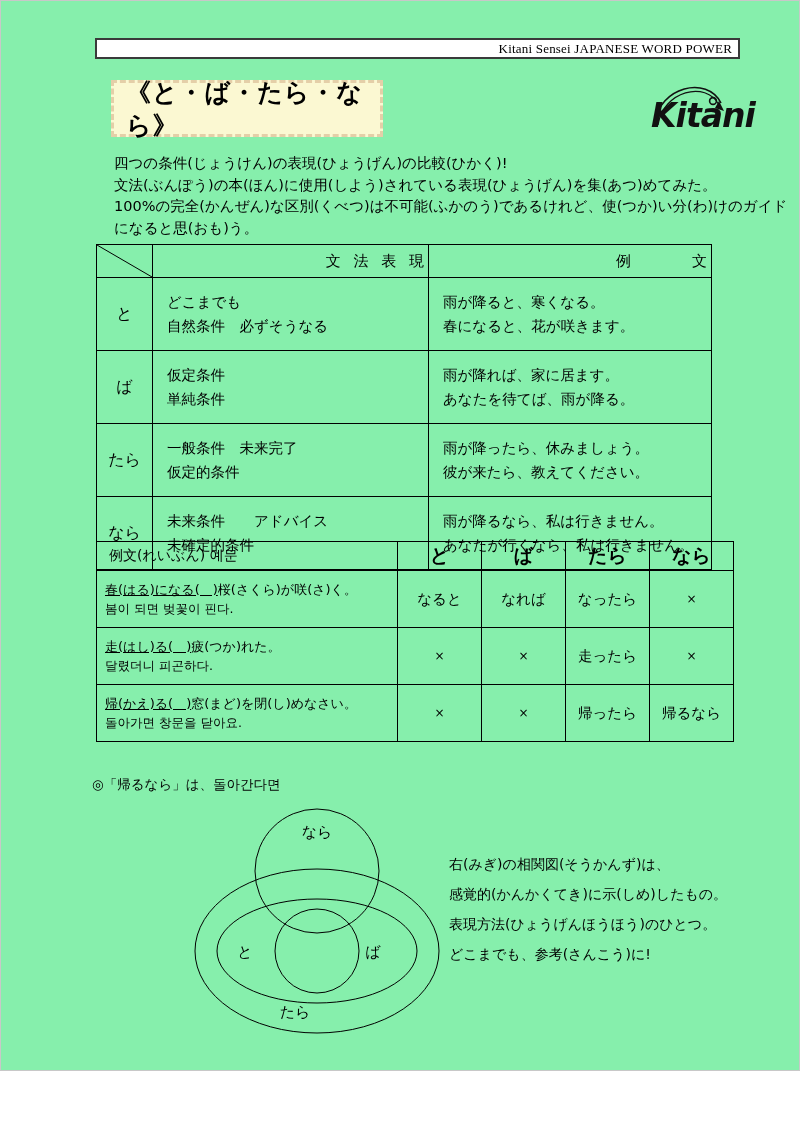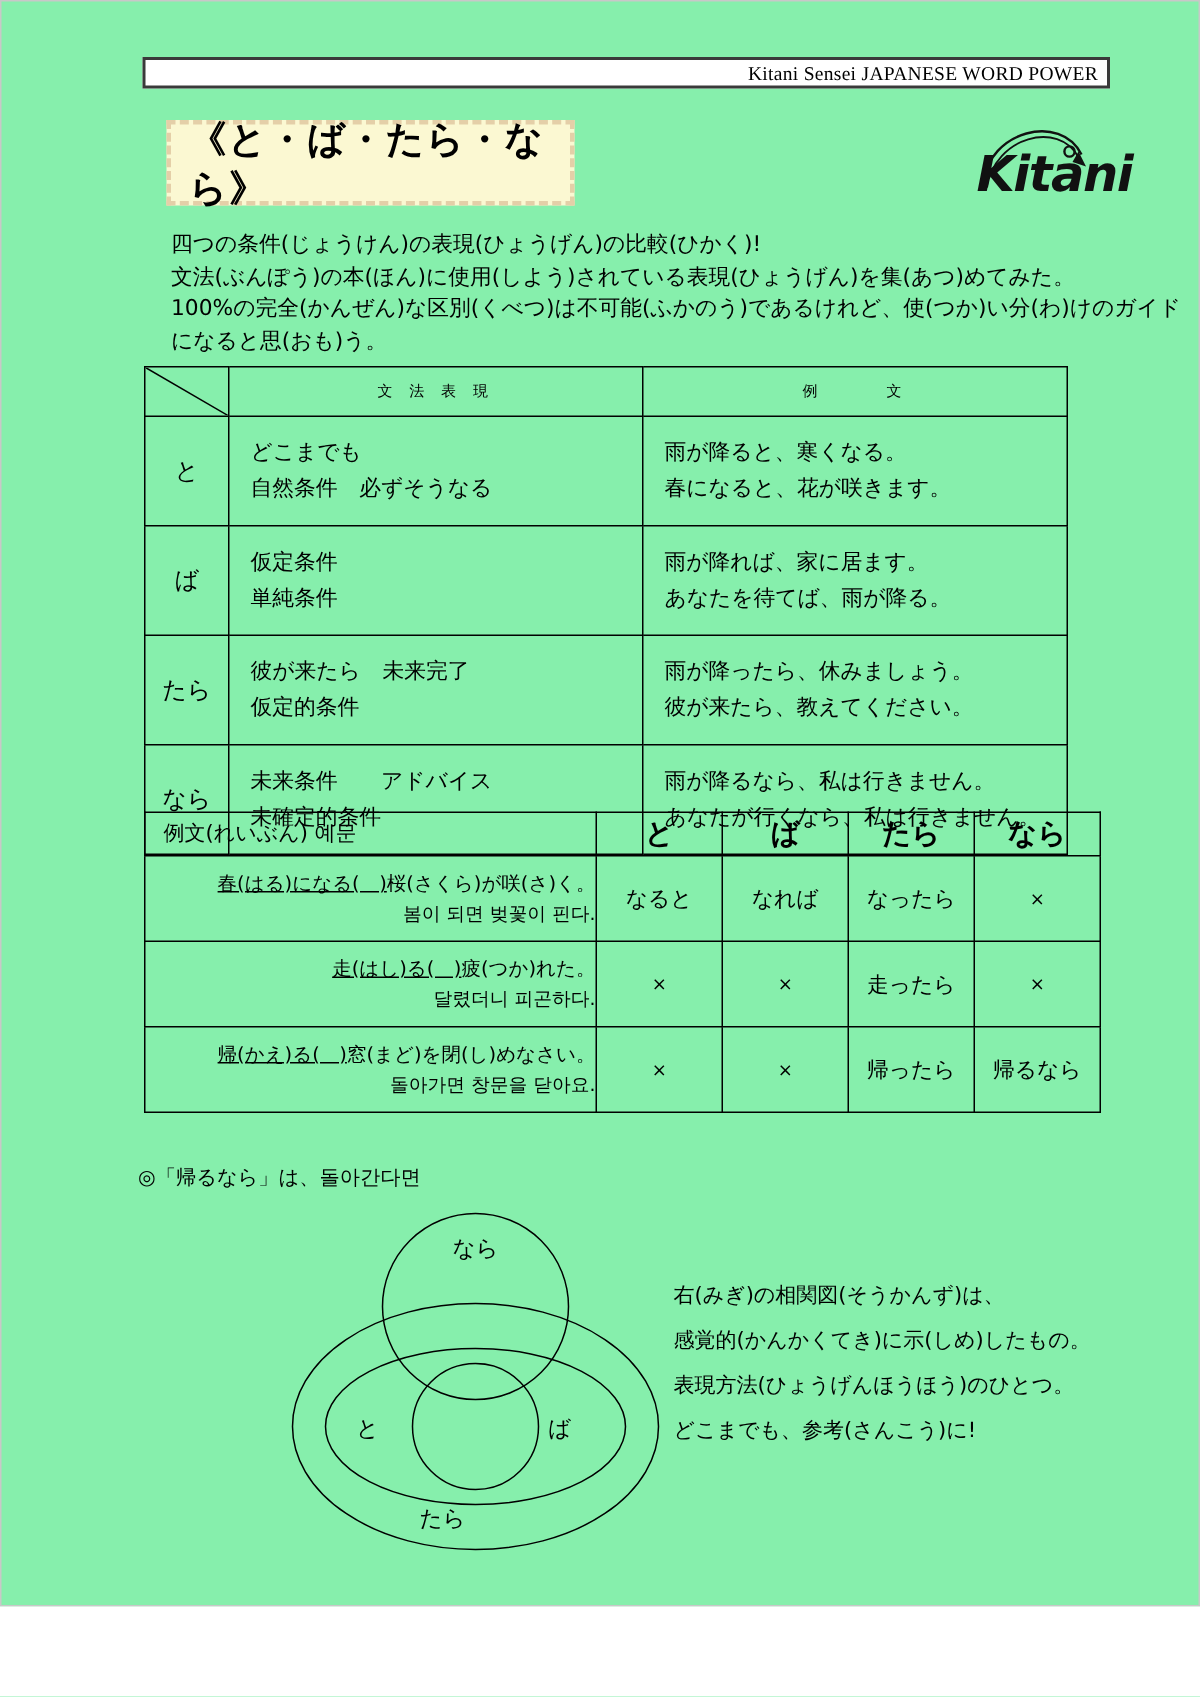--- a/index.html
+++ b/index.html
@@ -123,23 +123,23 @@
     height: 32px;
     position: relative;
     overflow: hidden;
   }
   .t1-corner .diag {
     position: absolute;
     left: 0; top: 0;
     width: 100%; height: 100%;
   }
   .t1-head {
-    text-align: center;
+    text-align: right;
     height: 32px;
-    font-size: 10px;
+    font-size: 15px;
     letter-spacing: 4px;
     margin-top: 14px;
   }
   .t1-key {
     width: 55px;
     text-align: center;
     font-size: 16px;
   }
   .t1-gram, .t1-ex {
     padding: 7px 0 7px 14px;
@@ -168,21 +168,20 @@
     height: 28px;
     text-align: center;
     font-size: 19px;
     font-weight: bold;
   }
   .t2-sent {
     padding: 5px 0 5px 8px;
     font-size: 13px;
     line-height: 19px;
     height: 46px;
-    text-align: right;
   }
   .t2-sent .ko {
     font-size: 12.5px;
   }
   .t2-sent u { text-decoration: underline; }
   .t2-ans {
     text-align: center;
     font-size: 14.5px;
     height: 46px;
   }
@@ -288,21 +287,21 @@
       </td>
       <td class="t1-ex">
         <div class="nw">雨が降れば、家に居ます。</div>
         <div class="nw">あなたを待てば、雨が降る。</div>
       </td>
     </tr>
 
     <tr class="t1-row">
       <td class="t1-key">たら</td>
       <td class="t1-gram">
-        <div class="nw">彼が来たら　未来完了</div>
+        <div class="nw">一般条件　未来完了</div>
         <div class="nw">仮定的条件</div>
       </td>
       <td class="t1-ex">
         <div class="nw">雨が降ったら、休みましょう。</div>
         <div class="nw">彼が来たら、教えてください。</div>
       </td>
     </tr>
 
     <tr class="t1-row">
       <td class="t1-key">なら</td>

